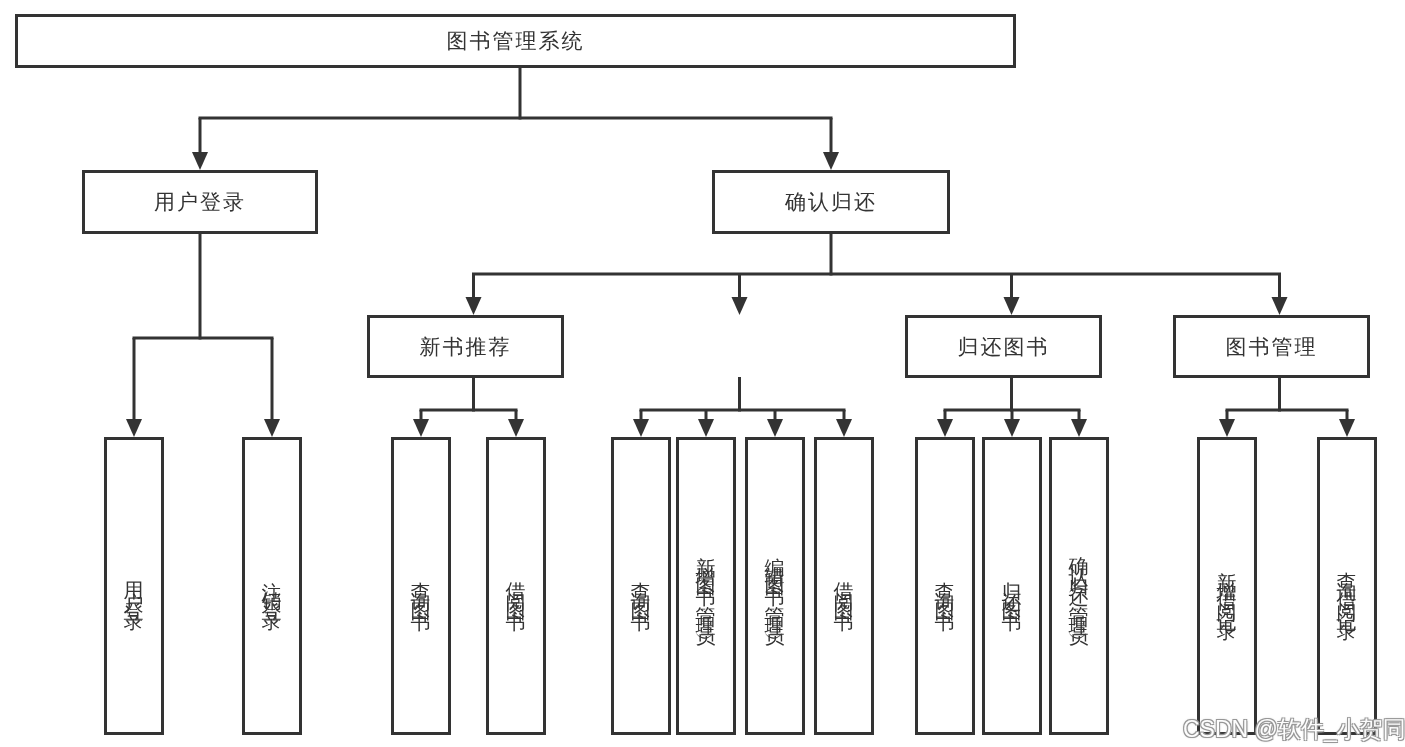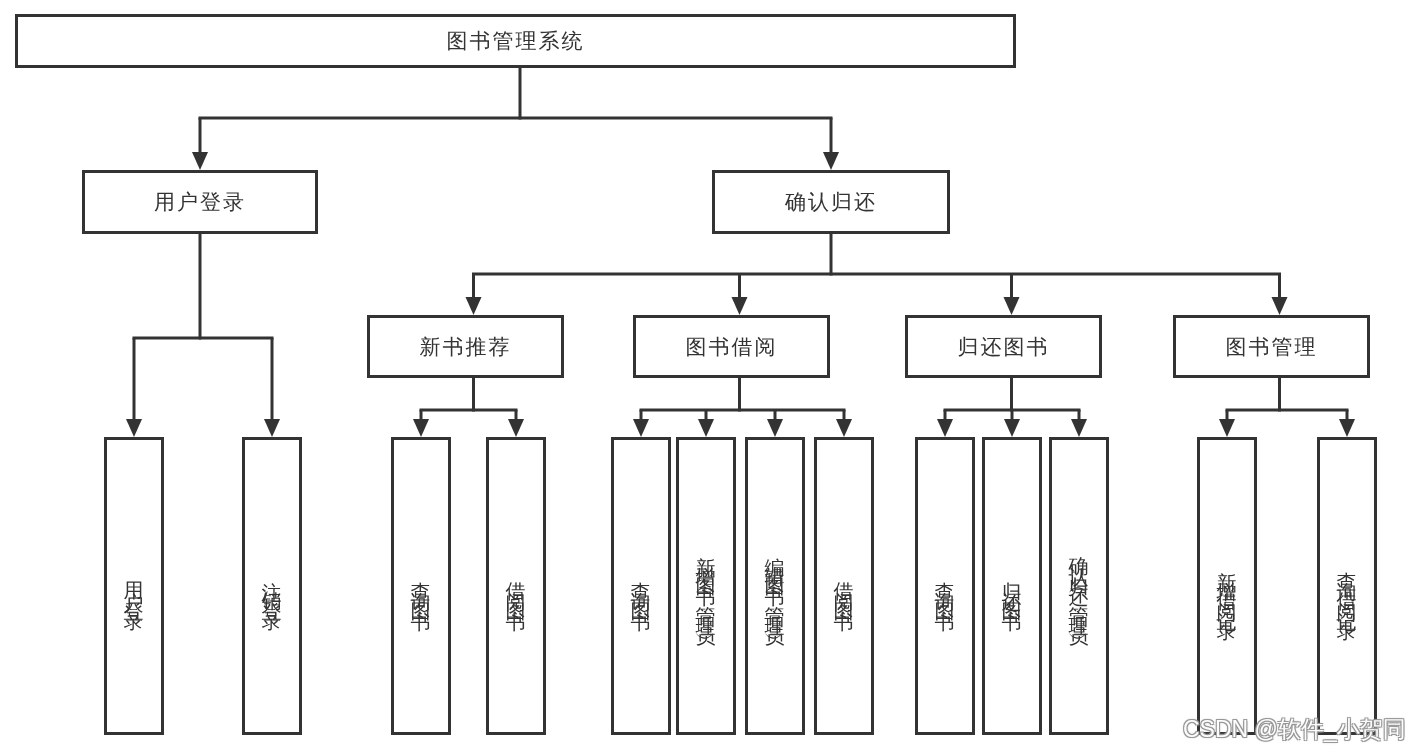--- a/index.html
+++ b/index.html
@@ -128,23 +128,20 @@
   <div class="box l2 user-login">
     <span class="hlabel">用户登录</span>
   </div>
   <div class="box l2 book-mgmt">
     <span class="hlabel">确认归还</span>
   </div>
 
   <div class="box l3" style="left:367px">
     <span class="hlabel">新书推荐</span>
   </div>
-  <div class="box l3" style="left:633px">
-    <span class="hlabel">图书借阅</span>
-  </div>
   <div class="box l3" style="left:905px">
     <span class="hlabel">归还图书</span>
   </div>
   <div class="box l3" style="left:1173px">
     <span class="hlabel">图书管理</span>
   </div>
 
   <div class="box leaf" style="left:104px">
     <span class="vtext">用户登录</span>
   </div>

